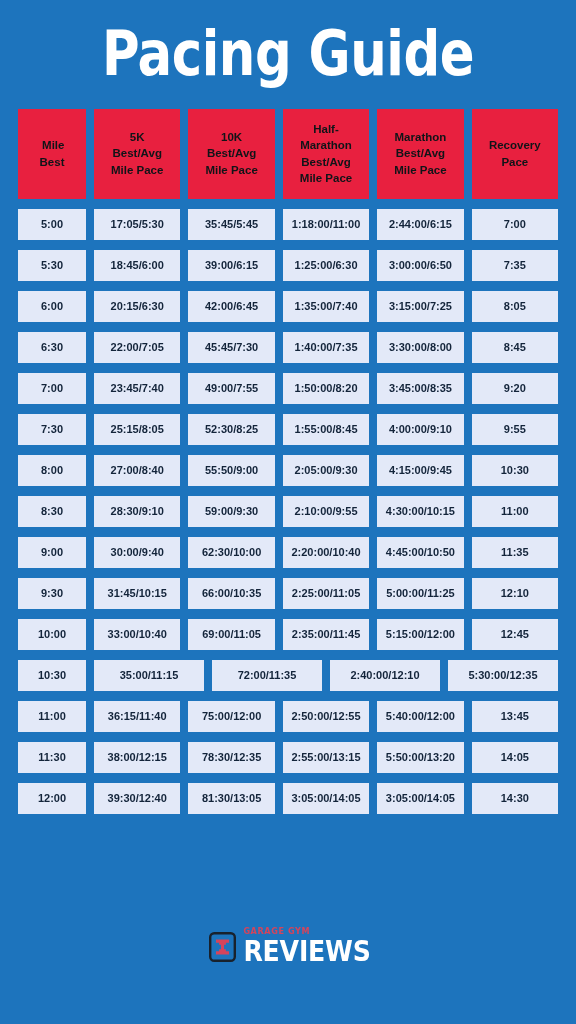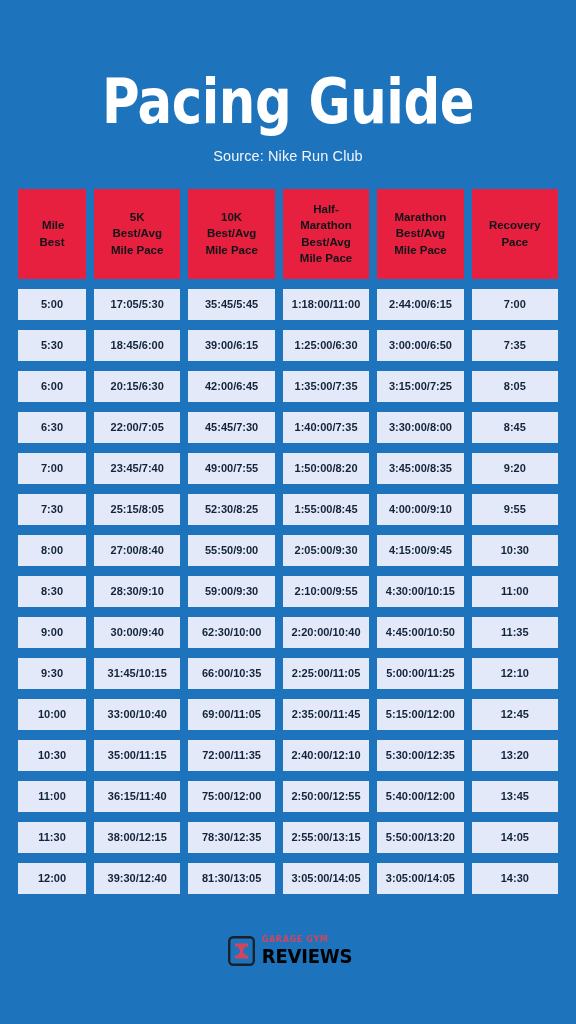--- a/index.html
+++ b/index.html
@@ -16,21 +16,21 @@
   .poster {
     position: relative;
     width: 576px;
     height: 1024px;
     background: #1d74bd;
     box-sizing: border-box;
   }
 
   
   .title-block {
-    padding-top: 72px;
+    padding-top: 24px;
     text-align: center;
   }
   .poster-title {
     font-family: "DejaVu Sans Condensed", "Liberation Sans Narrow", "Liberation Sans", sans-serif;
     font-weight: 700;
     font-size: 62px;
     line-height: 0.96;
     letter-spacing: -0.5px;
     color: #ffffff;
     margin: 0;
@@ -112,34 +112,33 @@
   .logo-top {
     font-family: "DejaVu Sans Condensed", "Liberation Sans Narrow", "Liberation Sans", sans-serif;
     font-size: 9px;
     font-weight: 700;
     letter-spacing: 0.6px;
     color: #d4445c;
     margin-bottom: 2px;
   }
   .logo-bottom {
     font-family: "DejaVu Sans Condensed", "Liberation Sans Narrow", "Liberation Sans", sans-serif;
-    font-size: 20px;
+    font-size: 28px;
     font-weight: 700;
     letter-spacing: -0.2px;
-    color: #000000;
+    color: #ffffff;
   }
 </style>
 </head>
 <body>
 
 <div class="poster">
 
   <div class="title-block">
     <h1 class="poster-title">Pacing Guide</h1>
-    <p class="poster-subtitle">Source: Nike Run Club</p>
   </div>
 
   <div class="table-wrap">
     <div class="grid-row head-row" id="header-row">
         <div class="cell col-0">
           <div>
             <div>Mile</div>
             <div>Best</div>
           </div>
         </div>
@@ -193,21 +192,21 @@
           <div class="cell col-1">18:45/6:00</div>
           <div class="cell col-2">39:00/6:15</div>
           <div class="cell col-3">1:25:00/6:30</div>
           <div class="cell col-4">3:00:00/6:50</div>
           <div class="cell col-5">7:35</div>
         </div>
         <div class="grid-row body-row">
           <div class="cell col-0">6:00</div>
           <div class="cell col-1">20:15/6:30</div>
           <div class="cell col-2">42:00/6:45</div>
-          <div class="cell col-3">1:35:00/7:35</div>
+          <div class="cell col-3">1:35:00/7:40</div>
           <div class="cell col-4">3:15:00/7:25</div>
           <div class="cell col-5">8:05</div>
         </div>
         <div class="grid-row body-row">
           <div class="cell col-0">6:30</div>
           <div class="cell col-1">22:00/7:05</div>
           <div class="cell col-2">45:45/7:30</div>
           <div class="cell col-3">1:40:00/7:35</div>
           <div class="cell col-4">3:30:00/8:00</div>
           <div class="cell col-5">8:45</div>
@@ -267,21 +266,20 @@
           <div class="cell col-3">2:35:00/11:45</div>
           <div class="cell col-4">5:15:00/12:00</div>
           <div class="cell col-5">12:45</div>
         </div>
         <div class="grid-row body-row">
           <div class="cell col-0">10:30</div>
           <div class="cell col-1">35:00/11:15</div>
           <div class="cell col-2">72:00/11:35</div>
           <div class="cell col-3">2:40:00/12:10</div>
           <div class="cell col-4">5:30:00/12:35</div>
-          <div class="cell col-5">13:20</div>
         </div>
         <div class="grid-row body-row">
           <div class="cell col-0">11:00</div>
           <div class="cell col-1">36:15/11:40</div>
           <div class="cell col-2">75:00/12:00</div>
           <div class="cell col-3">2:50:00/12:55</div>
           <div class="cell col-4">5:40:00/12:00</div>
           <div class="cell col-5">13:45</div>
         </div>
         <div class="grid-row body-row">

